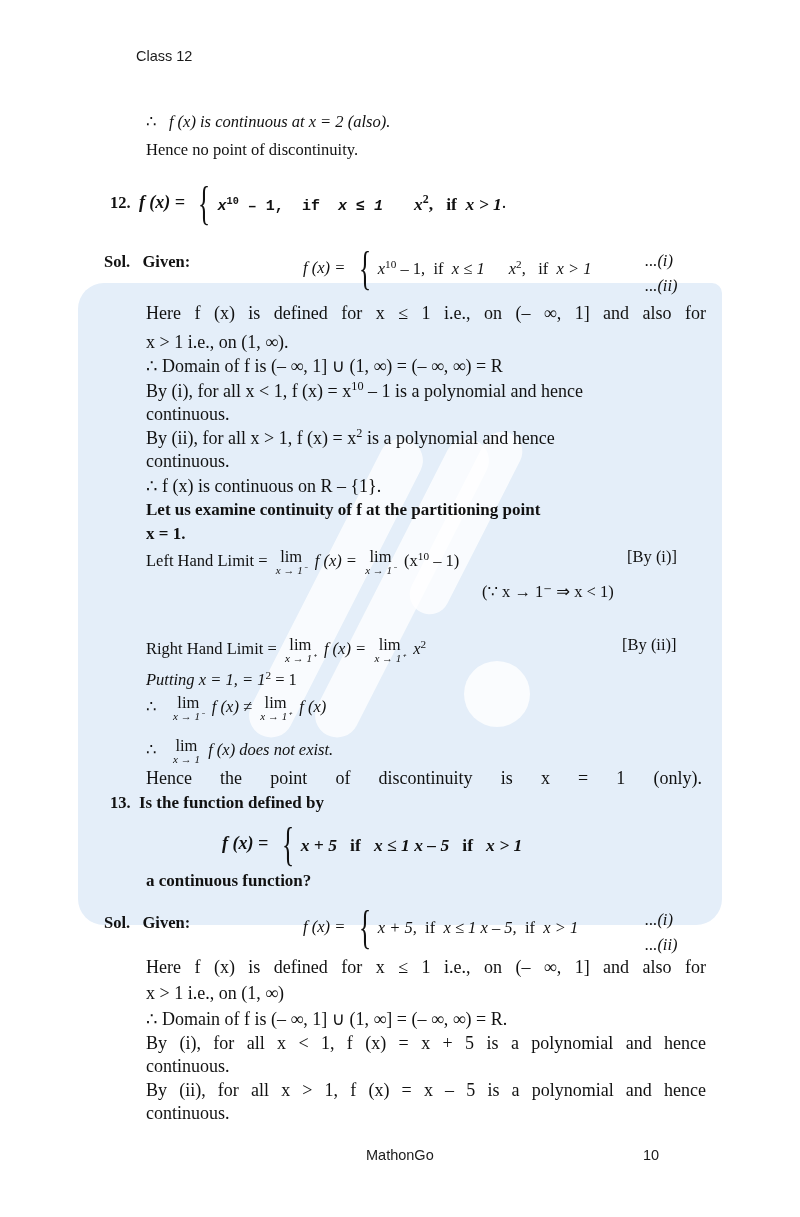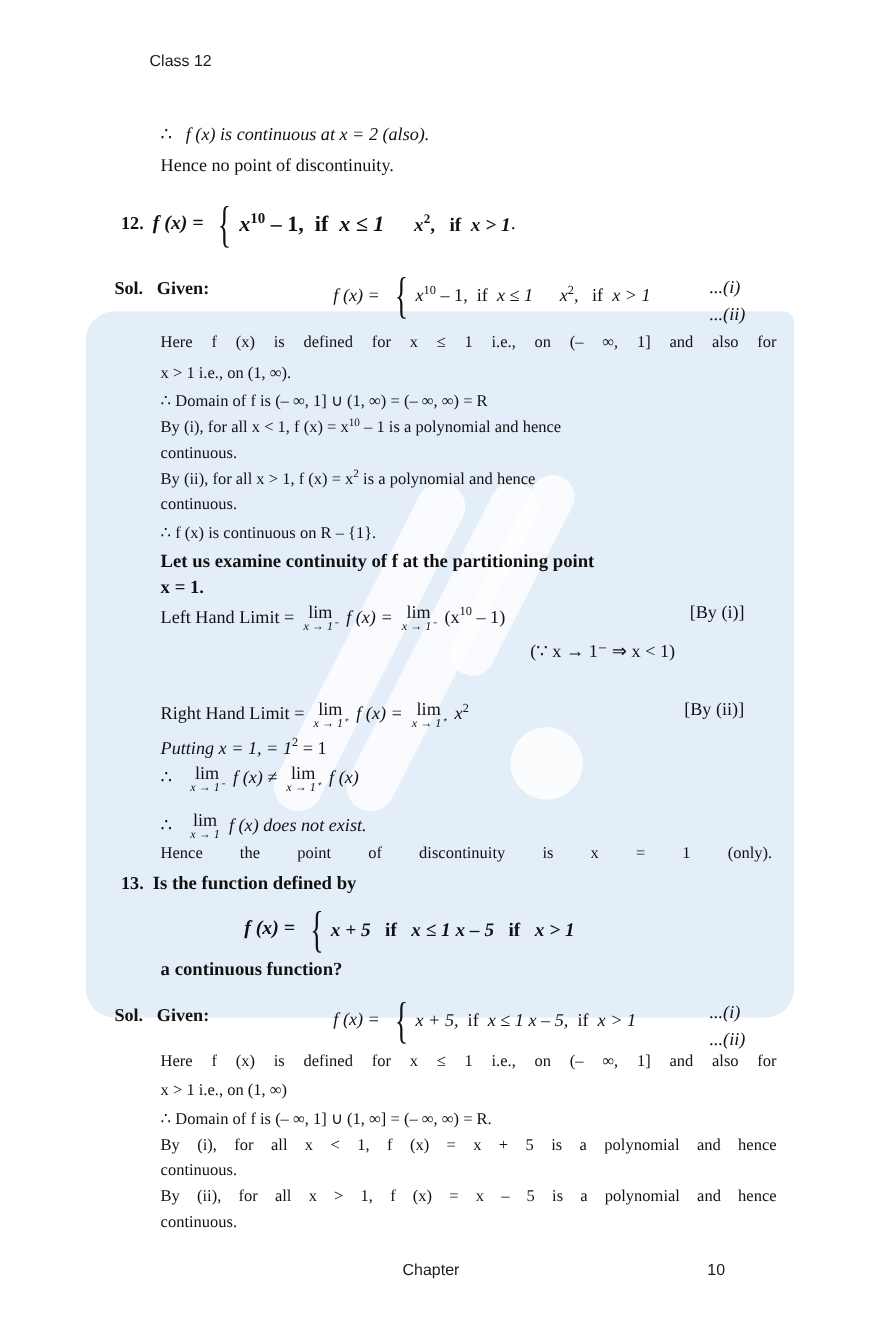--- a/index.html
+++ b/index.html
@@ -56,21 +56,21 @@
   .content{position:absolute;left:0;top:0;width:800px;height:1217px;}
   .ln{position:absolute;white-space:nowrap;font-size:16.5px;line-height:1.1;}
 
   
   i.m{font-style:italic;}
   .b{font-weight:bold;}
   .num{font-weight:bold;font-size:16.5px;}
   sup{font-size:.68em;vertical-align:super;line-height:0;}
 
   
-  .row{position:absolute;font-size:15px;}
+  .row{position:absolute;font-size:18px;}
   .row.j{text-align:justify;}
   .row.j::after{content:"";display:inline-block;width:100%;}
 
   
   .pw{display:inline-block;vertical-align:middle;position:relative;}
   .brace{
     display:inline-block;vertical-align:middle;
     font-size:46px;line-height:.8;font-weight:300;
     transform:scaleX(.55);
     margin-right:-2px;
@@ -109,21 +109,21 @@
       &nbsp;&nbsp;<i class="m">f (x) is continuous at x = 2 (also).</i>
     </div>
     <div class="ln" style="left:146px;top:141px;">Hence no point of discontinuity.</div>
 
     <div class="ln" style="left:110px;top:186px;">
       <span class="num">12.</span>
       &nbsp;<span class="b" style="font-size:18px;"><i class="m">f (x) =</i></span>
       &nbsp;<span class="pw">
         <span class="brace">{</span>
         <span class="pwrows">
-          <span class="pwrow b" style="font-size:20px;">
+          <span class="pwrow b" style="font-size:15px;font-family:Liberation Mono, monospace;">
             <i class="m">x</i><sup>10</sup>&nbsp;<span>– 1,</span>&nbsp;&nbsp;<span>if</span>&nbsp;&nbsp;<i class="m">x ≤ 1</i>
           </span>
           <span class="pwrow b" style="font-size:17.5px;padding-left:22px;">
             <i class="m">x</i><sup>2</sup><span>,</span>&nbsp;&nbsp;&nbsp;<span>if</span>&nbsp;&nbsp;<i class="m">x &gt; 1</i>
           </span>
         </span>
       </span><span style="font-size:18px;">.</span>
     </div>
 
     <div class="ln" style="left:104px;top:253px;">
@@ -279,17 +279,17 @@
     <div class="row" style="left:146px;top:983px;">x &gt; 1 i.e., on (1, ∞)</div>
     <div class="row" style="left:146px;top:1008px;">∴   Domain of f is (– ∞, 1] ∪ (1, ∞] = (– ∞, ∞) = R.</div>
     <div class="row j" style="left:146px;top:1033px;width:560px;">By (i), for all x &lt; 1, f (x) = x + 5 is a polynomial and hence</div>
     <div class="row" style="left:146px;top:1056px;">continuous.</div>
     <div class="row j" style="left:146px;top:1080px;width:560px;">By (ii), for all x &gt; 1, f (x) = x – 5 is a polynomial and hence</div>
     <div class="row" style="left:146px;top:1103px;">continuous.</div>
 
   </div>
 
   <div class="footer">
-    <span class="fcenter">Chapter</span>
+    <span class="fcenter">MathonGo</span>
     <span class="fright">10</span>
   </div>
 
 </div>
 
 </body></html>

